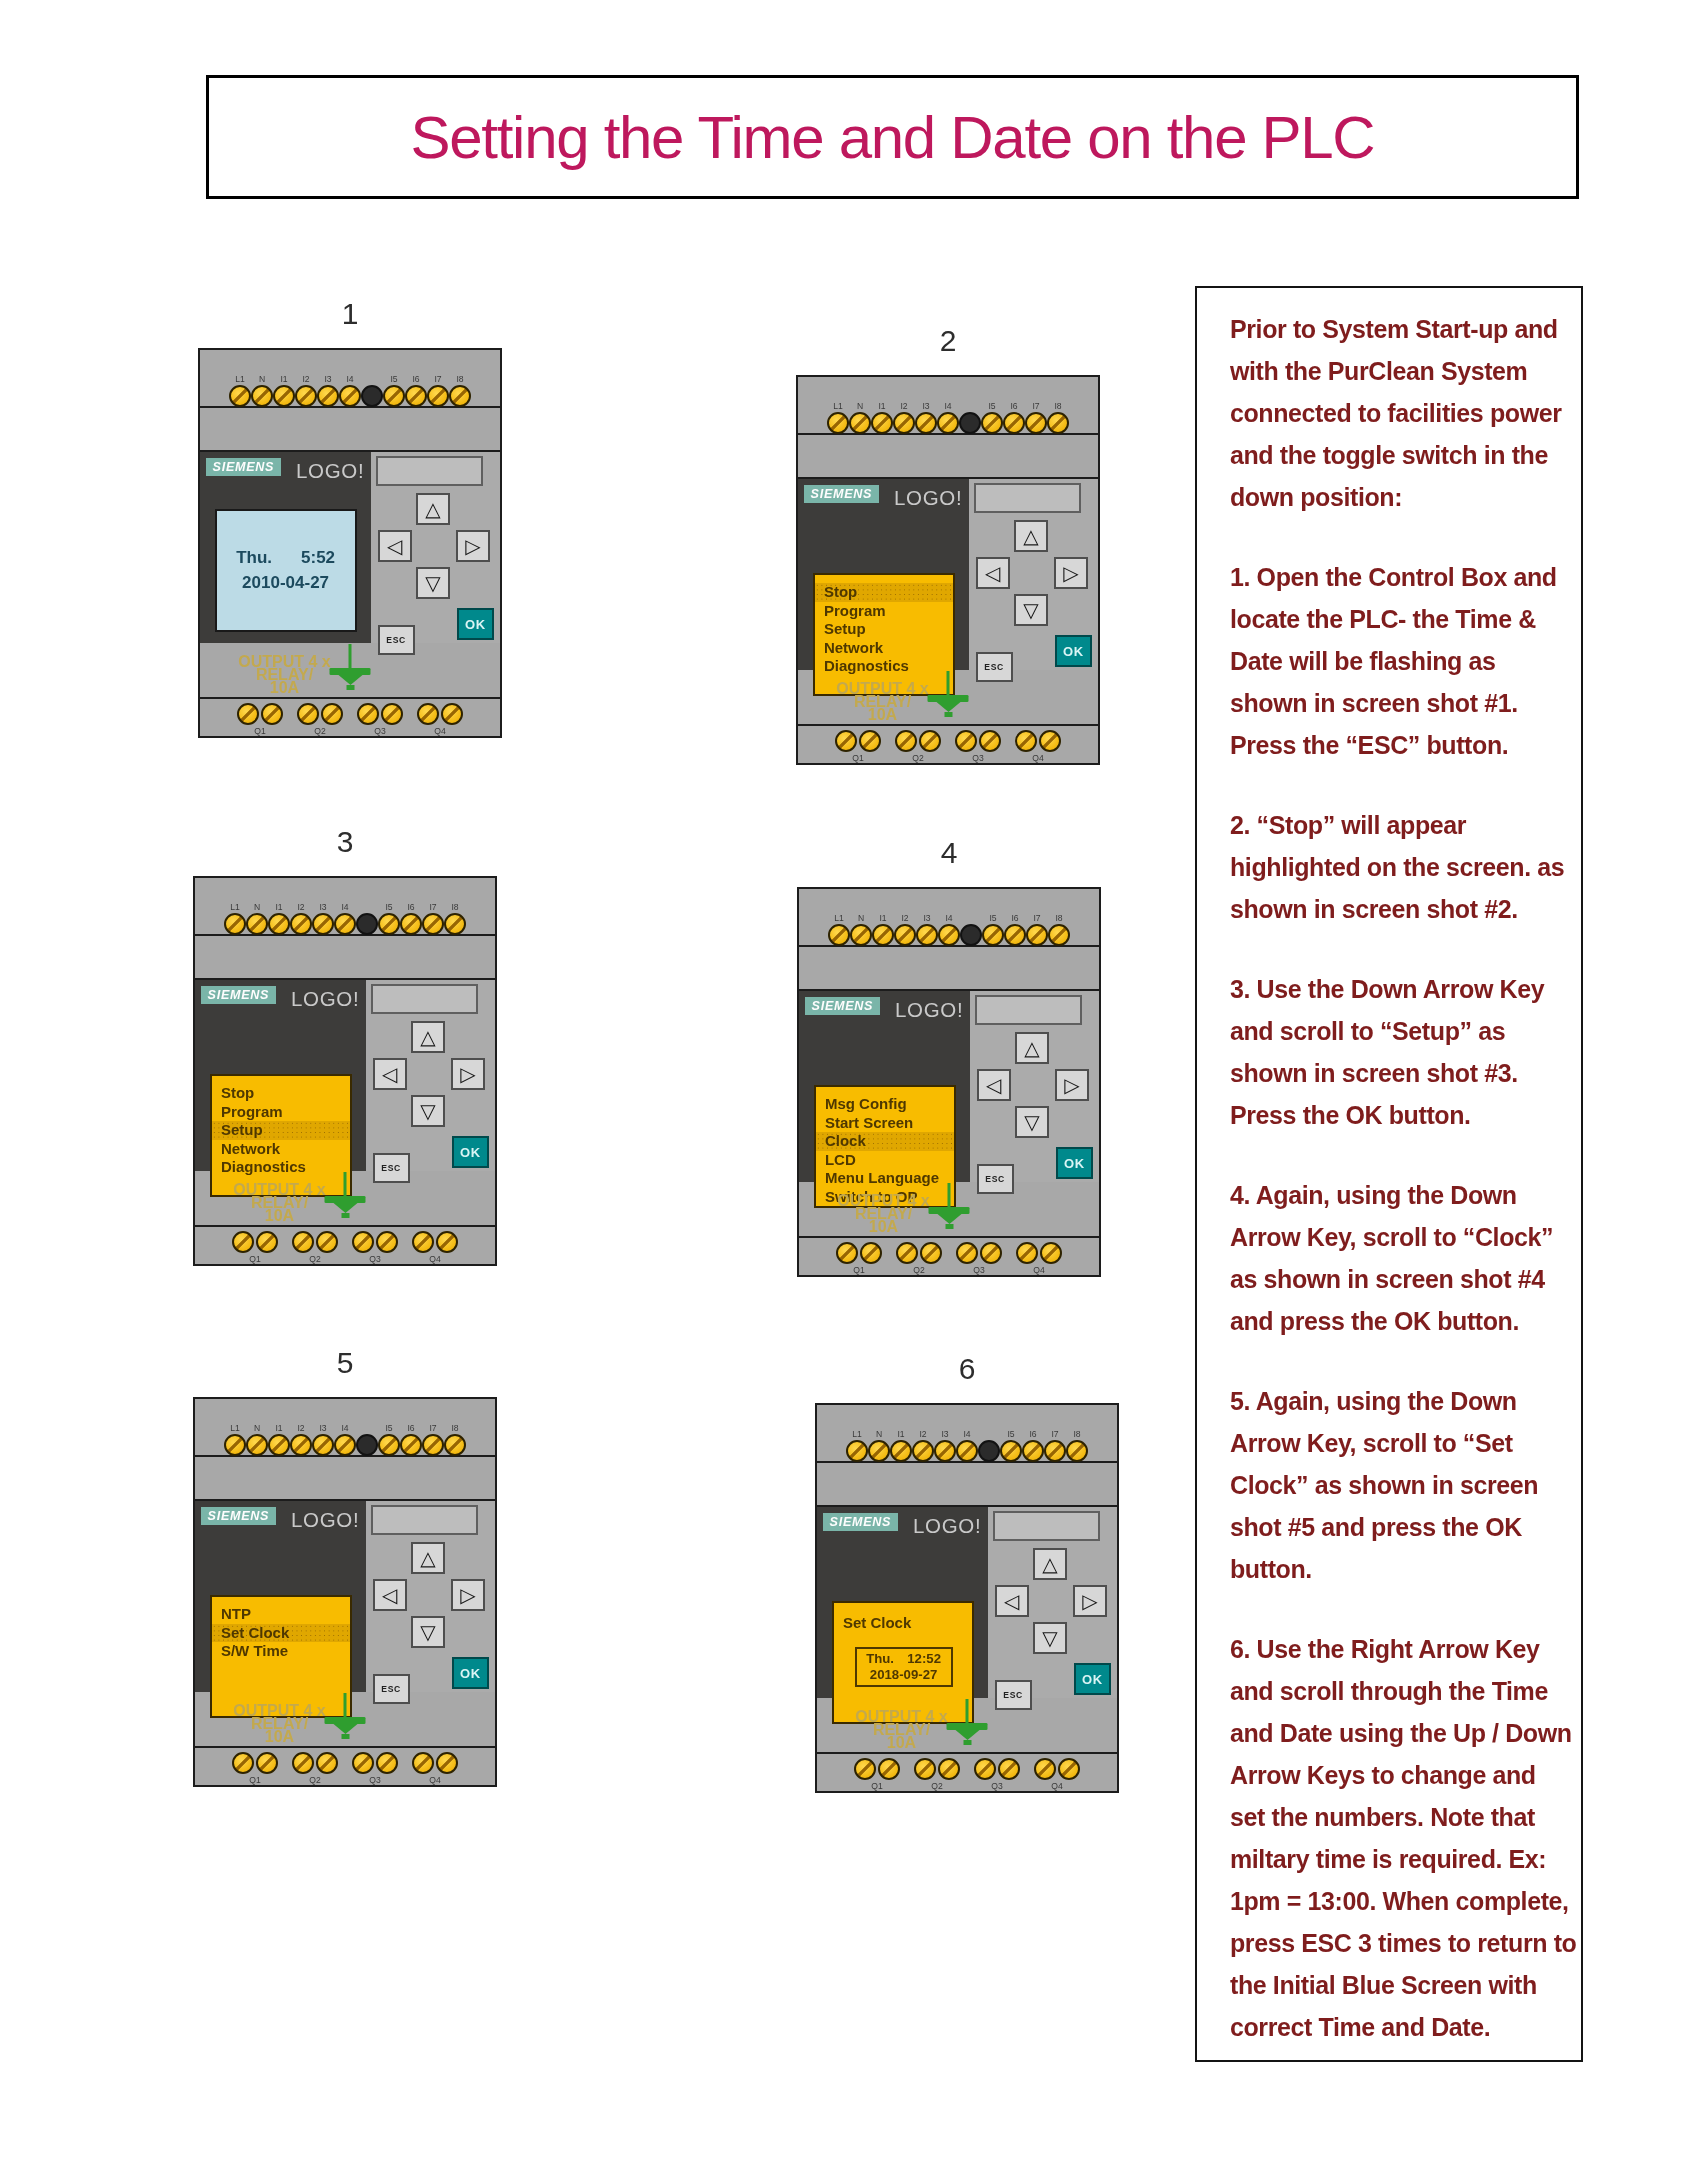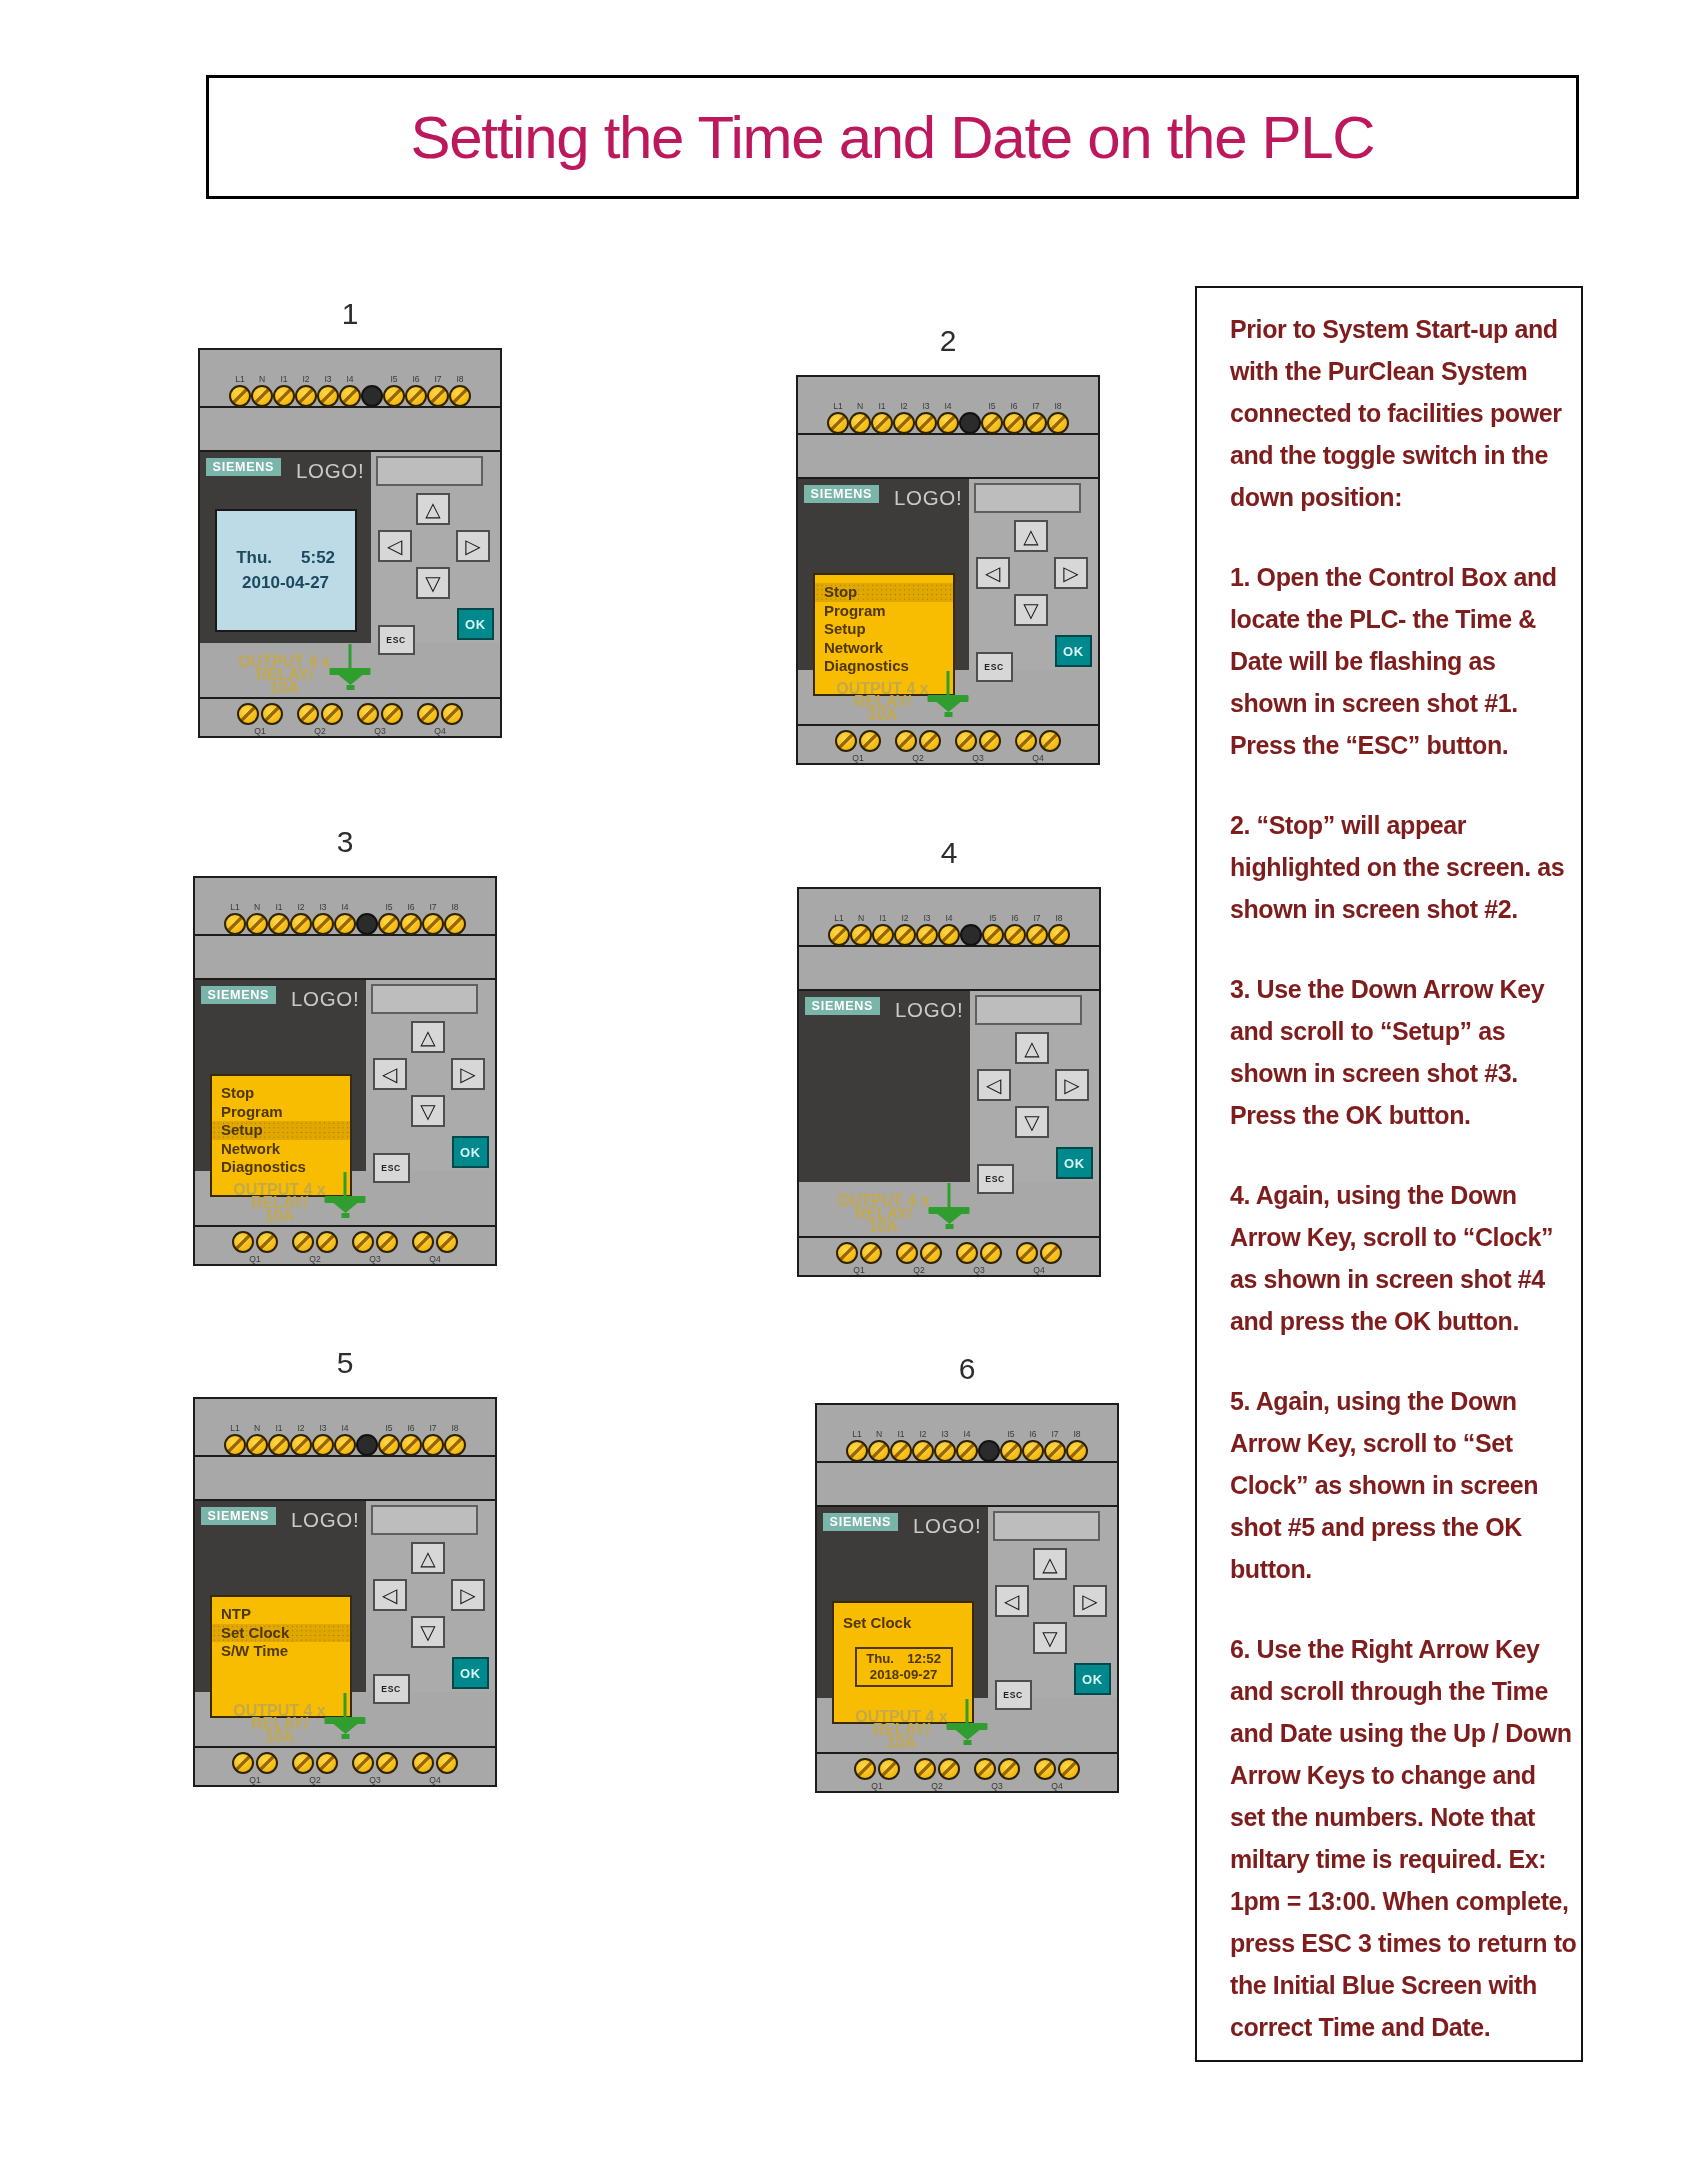--- a/index.html
+++ b/index.html
@@ -34,21 +34,21 @@
     background:
       linear-gradient(135deg, rgba(0,0,0,0) 42%, rgba(146,96,0,.95) 45%, rgba(146,96,0,.95) 55%, rgba(0,0,0,0) 58%),
       radial-gradient(circle at 40% 35%, #ffd84d 0%, var(--terminal-yellow,#f5bd17) 60%, #e8a900 100%); }
   .tcirc.dark { background:#2b2b2b; border-color:#121212; }
 
   .sec-strip { height:45px; border-bottom:2px solid #1c1c1c; }
 
   .sec-main { height:195px; display:flex; }
   .panel { width:171px; background:var(--dark-panel,#3d3c3a); position:relative; }
   .badge { position:absolute; left:6px; top:6px; background:var(--badge-teal,#7ab5a9); color:#fdfdfd;
-    font-size:12.6px; font-weight:bold; letter-spacing:0.7px; padding:2px 6.6px; }
+    font-size:12.6px; font-weight:bold; letter-spacing:0.7px; padding:2px 6.6px;font-style:italic; }
   .product { position:absolute; right:6.6px; top:6.6px; color:#c9c9c9; font-size:20.5px; letter-spacing:0.7px; }
   .screen { position:absolute; left:14.6px; top:57px; width:142px; height:123px; border:2px solid #191919; overflow:hidden; }
   .screen.lcd { background:var(--lcd-blue,#bcdbe6); }
   .screen.amber { background:var(--amber,#f8bc00); border-color:#3a2a00;margin-top:37px; }
 
   
   .time-wrap { height:100%; display:flex; flex-direction:column; align-items:center; justify-content:center;
     color:#1c4a5e; font-weight:bold; font-size:17px; gap:4.6px; }
   .t-line1 { display:flex; gap:29px; }
 
@@ -465,20 +465,30 @@
             <div class="tcirc"></div>
             <div class="tcirc"></div>
             <div class="tcirc"></div>
           </div>
     </div>
     <div class="sec-strip"></div>
     <div class="sec-main">
       <div class="panel">
         <div class="badge">SIEMENS</div>
         <div class="product">LOGO!</div>
+        <div class="screen amber">
+              <div class="menu-list">
+                <div class="menu-item">Msg Config</div>
+                <div class="menu-item">Start Screen</div>
+                <div class="menu-item hl">Clock</div>
+                <div class="menu-item">LCD</div>
+                <div class="menu-item">Menu Language</div>
+                <div class="menu-item">Switch to OP</div>
+              </div>
+            </div>
       </div>
       <div class="keypad">
         <div class="slot-label"></div>
         <div class="kbtn up">
               <span class="tri">△</span>
             </div>
         <div class="kbtn left">
               <span class="tri">◁</span>
             </div>
         <div class="kbtn right">

